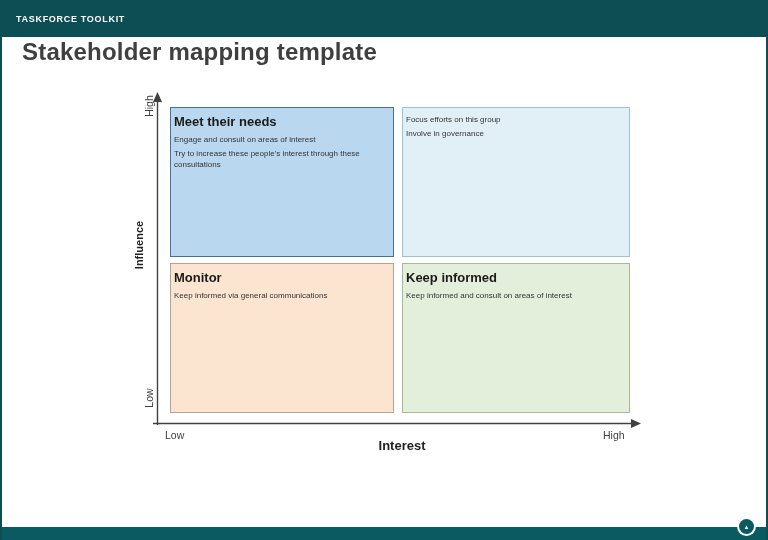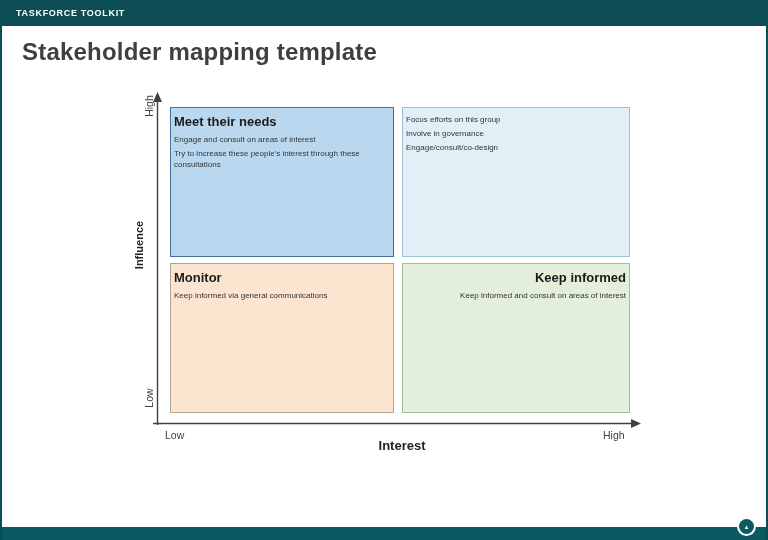--- a/index.html
+++ b/index.html
@@ -4,21 +4,21 @@
 <style>
   html,body{margin:0;padding:0;background:#e8e8e8;}
   .slide{
     position:relative;width:768px;height:540px;box-sizing:border-box;
     background:#ffffff;overflow:hidden;
     border-left:2px solid var(--edge,#0d4e54);
     border-right:2px solid var(--edge,#0d4e54);
     font-family:"Liberation Sans",sans-serif;
   }
   .topbar{
-    height:26px;background:var(--topbar,#0d4e54);
+    height:37px;background:var(--topbar,#0d4e54);
     display:flex;align-items:center;padding-left:14px;
     color:#ffffff;font-size:9px;font-weight:700;letter-spacing:0.7px;
   }
   .page-title{
     position:absolute;left:20px;top:38px;margin:0;
     font-size:24px;font-weight:600;color:#3f3f3f;letter-spacing:0.2px;
   }
   .axes{position:absolute;left:0;top:0;width:768px;height:540px;pointer-events:none;}
   .grid{
     position:absolute;left:168px;top:107px;width:460px;height:306px;
@@ -75,29 +75,28 @@
 
     <section class="quadrant" style="background-color: rgb(185, 216, 239); border-color: rgb(65, 113, 156);">
       <h2>Meet their needs</h2>
       <p>Engage and consult on areas of interest</p>
       <p>Try to increase these people's interest through these consultations</p>
     </section>
 
     <section class="quadrant" style="background-color: rgb(225, 240, 247); border-color: rgb(156, 195, 213);">
       <p>Focus efforts on this group</p>
       <p>Involve in governance</p>
-      <p>Engage/consult/co-design</p>
     </section>
 
     <section class="quadrant" style="background-color: rgb(251, 229, 208); border-color: rgb(179, 164, 146);">
       <h2>Monitor</h2>
       <p>Keep informed via general communications</p>
     </section>
 
-    <section class="quadrant" style="background-color: rgb(227, 239, 219); border-color: rgb(164, 189, 150); text-align: right;">
+    <section class="quadrant" style="background-color: rgb(227, 239, 219); border-color: rgb(164, 189, 150);">
       <h2>Keep informed</h2>
       <p>Keep informed and consult on areas of interest</p>
     </section>
 
   </div>
 
   <div class="badge">
     <span>▲</span>
   </div>
 

